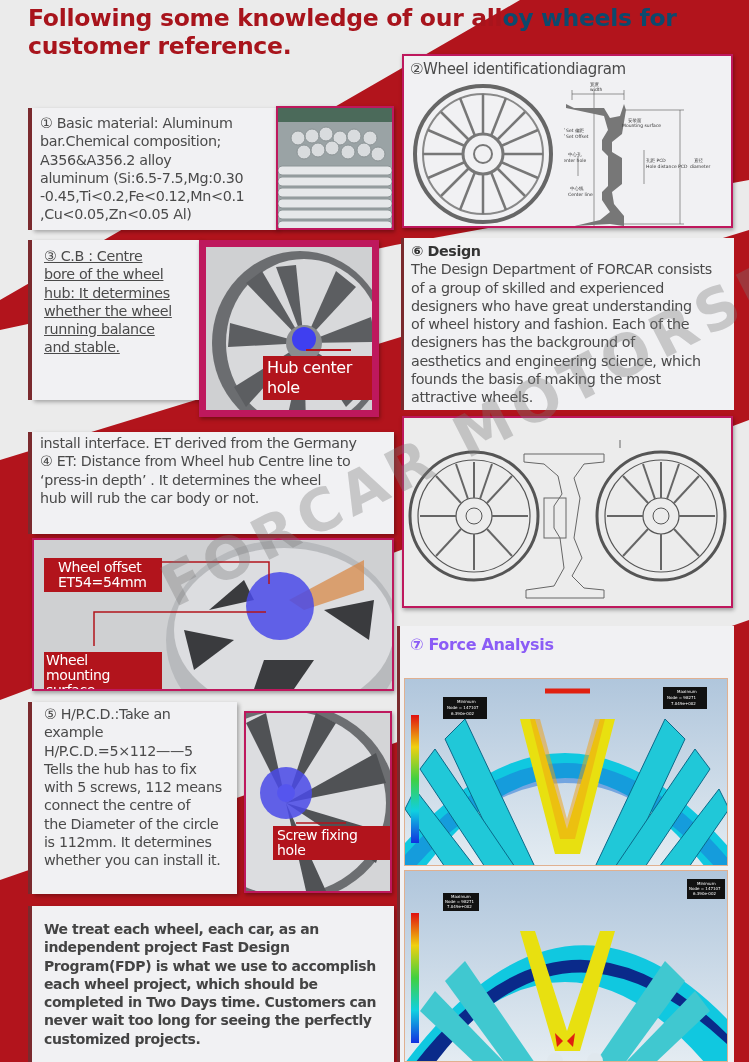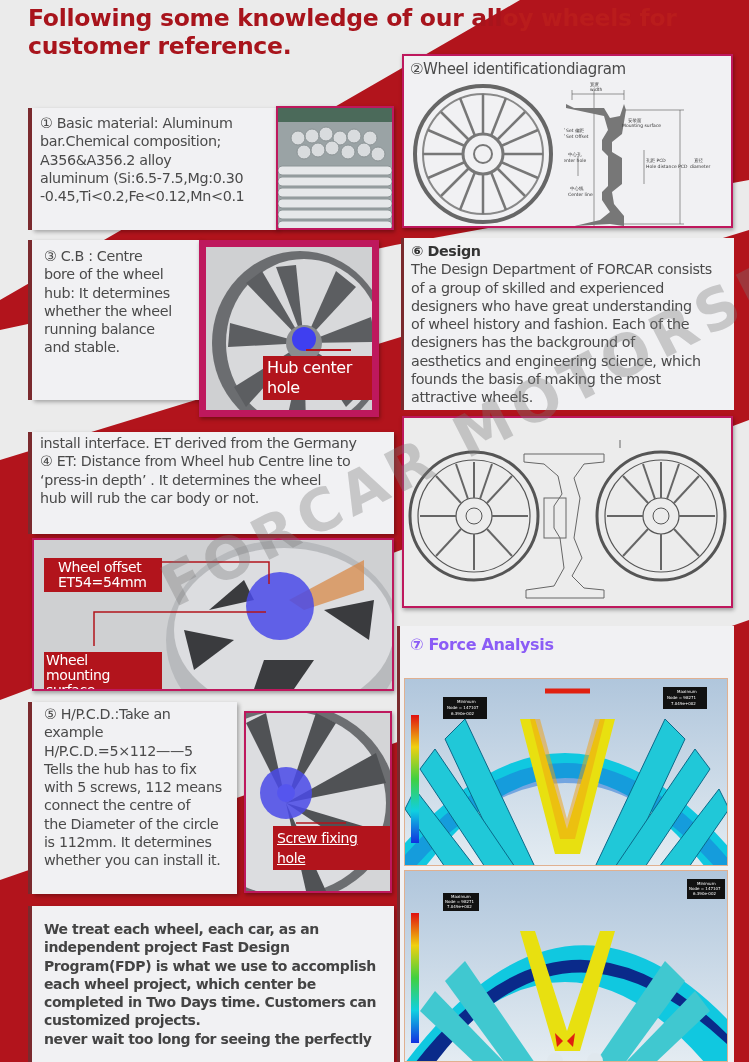--- a/index.html
+++ b/index.html
@@ -17,21 +17,21 @@
   .bg-band2 { left: 0; top: 0; width: 749px; height: 1062px;
     clip-path: polygon(0 460px, 749px 230px, 749px 420px, 0 700px); }
   .bg-band3 { left: 0; top: 0; width: 749px; height: 1062px;
     clip-path: polygon(0 880px, 749px 620px, 749px 1062px, 0 1062px); }
 
   .title {
     position: absolute; left: 28px; top: 4px; width: 700px;
     font-family: "DejaVu Sans", sans-serif; font-weight: bold;
     font-size: 23.5px; line-height: 28px; color: #a8141c; letter-spacing: -0.3px;
   }
-  .title .w { color: #b91c1c; }
+  .title .w { color: #0c4a6e; }
 
   .card {
     position: absolute; background: #f1f1f3;
     box-shadow: -4px 0 0 #7a2a2e, 2px 2px 4px rgba(0,0,0,0.3);
   }
   .card-plain { position: absolute; background: #f1f1f3; box-shadow: 1px 2px 4px rgba(0,0,0,0.25); }
   .txt {
     position: absolute; font-family: "DejaVu Sans", sans-serif;
     font-size: 14.3px; line-height: 18.3px; color: #4a4a4a; letter-spacing: -0.35px;
   }
@@ -64,20 +64,21 @@
   <div>customer reference.</div>
 </div>
 
 <div class="card" style="left:32px;top:108px;width:245px;height:122px;"></div>
 <div class="txt" style="left:40px;top:114px;width:240px;">
   <div>① Basic material: Aluminum</div>
   <div>bar.Chemical composition;</div>
   <div>A356&amp;A356.2 alloy</div>
   <div>aluminum (Si:6.5-7.5,Mg:0.30</div>
   <div>-0.45,Ti&lt;0.2,Fe&lt;0.12,Mn&lt;0.1</div>
+  <div>,Cu&lt;0.05,Zn&lt;0.05 Al)</div>
 </div>
 <div class="photo" style="left:276px;top:106px;width:118px;height:124px;border-width:2px;">
   <svg width="114" height="120" viewBox="0 0 114 120">
     <rect width="114" height="120" fill="#9aa3a5"></rect>
     <rect width="114" height="14" fill="#4b6a5a"></rect>
     <g fill="#d9dcde" stroke="#8c9496" stroke-width="1">
       <circle cx="20" cy="30" r="7"></circle>
         <circle cx="34" cy="28" r="7"></circle>
         <circle cx="48" cy="26" r="7"></circle>
         <circle cx="62" cy="30" r="7"></circle>
@@ -153,21 +154,21 @@
       <text x="82" y="88">Hole distance PCD</text>
       <text x="130" y="82">直径</text>
       <text x="126" y="88">diameter</text>
       <text x="6" y="110">中心线</text>
       <text x="4" y="116">Center line</text>
     </g>
   </svg>
 </div>
 
 <div class="card" style="left:32px;top:240px;width:170px;height:160px;"></div>
-<div class="txt" style="left:44px;top:247px;width:160px;">
+<div class="txt" style="left:44px;top:247px;width:160px;text-decoration:underline;">
   <div>③ C.B : Centre</div>
   <div>bore of the wheel</div>
   <div>hub: It determines</div>
   <div>whether the wheel</div>
   <div>running balance</div>
   <div>and stable.</div>
 </div>
 <div class="photo" style="left:199px;top:240px;width:180px;height:177px;background:#7dd3fc;">
   <svg width="187" height="171" viewBox="0 0 187 171">
     <rect width="187" height="171" fill="#cfd0d2"></rect>
@@ -301,32 +302,32 @@
       <path d="M40 90 L70 0 L90 10 Z"></path>
         <path d="M40 90 L130 40 L140 70 Z"></path>
         <path d="M40 90 L140 120 L130 150 Z"></path>
       <path d="M40 90 L80 178 L60 178 Z"></path>
         <path d="M40 90 L0 10 L20 0 Z"></path>
     </g>
     <circle cx="40" cy="80" r="26" fill="#4a4ae8" opacity="0.85"></circle>
     <circle cx="40" cy="80" r="9" fill="#5555ee"></circle>
     <line x1="50" y1="110" x2="100" y2="110" stroke="#b2141c" stroke-width="1.5"></line>
   </svg>
-  <div class="tag" style="left:27px;top:113px;font-size:14px;line-height:20px;text-decoration:underline;">Screw fixing hole</div>
+  <div class="tag" style="left:27px;top:113px;font-size:14px;line-height:15px;">Screw fixing hole</div>
 </div>
 
 <div class="card" style="left:32px;top:906px;width:362px;height:156px;"></div>
 <div class="txt" style="left:44px;top:920px;width:350px;font-weight:bold;font-size:14px;line-height:18.3px;color:#444;letter-spacing:-0.4px;">
   <div>   We treat each wheel, each car, as an</div>
   <div>independent project Fast Design</div>
   <div>Program(FDP) is what we use to accomplish</div>
-  <div>each wheel project, which center be</div>
+  <div>each wheel project, which should be</div>
   <div>completed in Two Days time. Customers can</div>
+  <div>never wait too long for seeing the perfectly</div>
   <div>customized projects.</div>
-  <div>never wait too long for seeing the perfectly</div>
 </div>
 
 <div class="card-plain" style="left:400px;top:626px;width:334px;height:436px;box-shadow:-3px 0 0 #7a2a2e;"></div>
 <div class="txt" style="left:410px;top:636px;font-weight:bold;font-size:16px;color:#8b5cf6;">⑦ Force Analysis</div>
 
 <div style="position:absolute;left:404px;top:678px;width:324px;height:188px;overflow:hidden;border:1px solid #e0b090;">
   <svg width="324" height="188" viewBox="0 0 324 188">
     <defs>
       <linearGradient id="lg1" x1="0" y1="0" x2="0" y2="1">
           <stop offset="0" stop-color="#b0c6dc"></stop>

